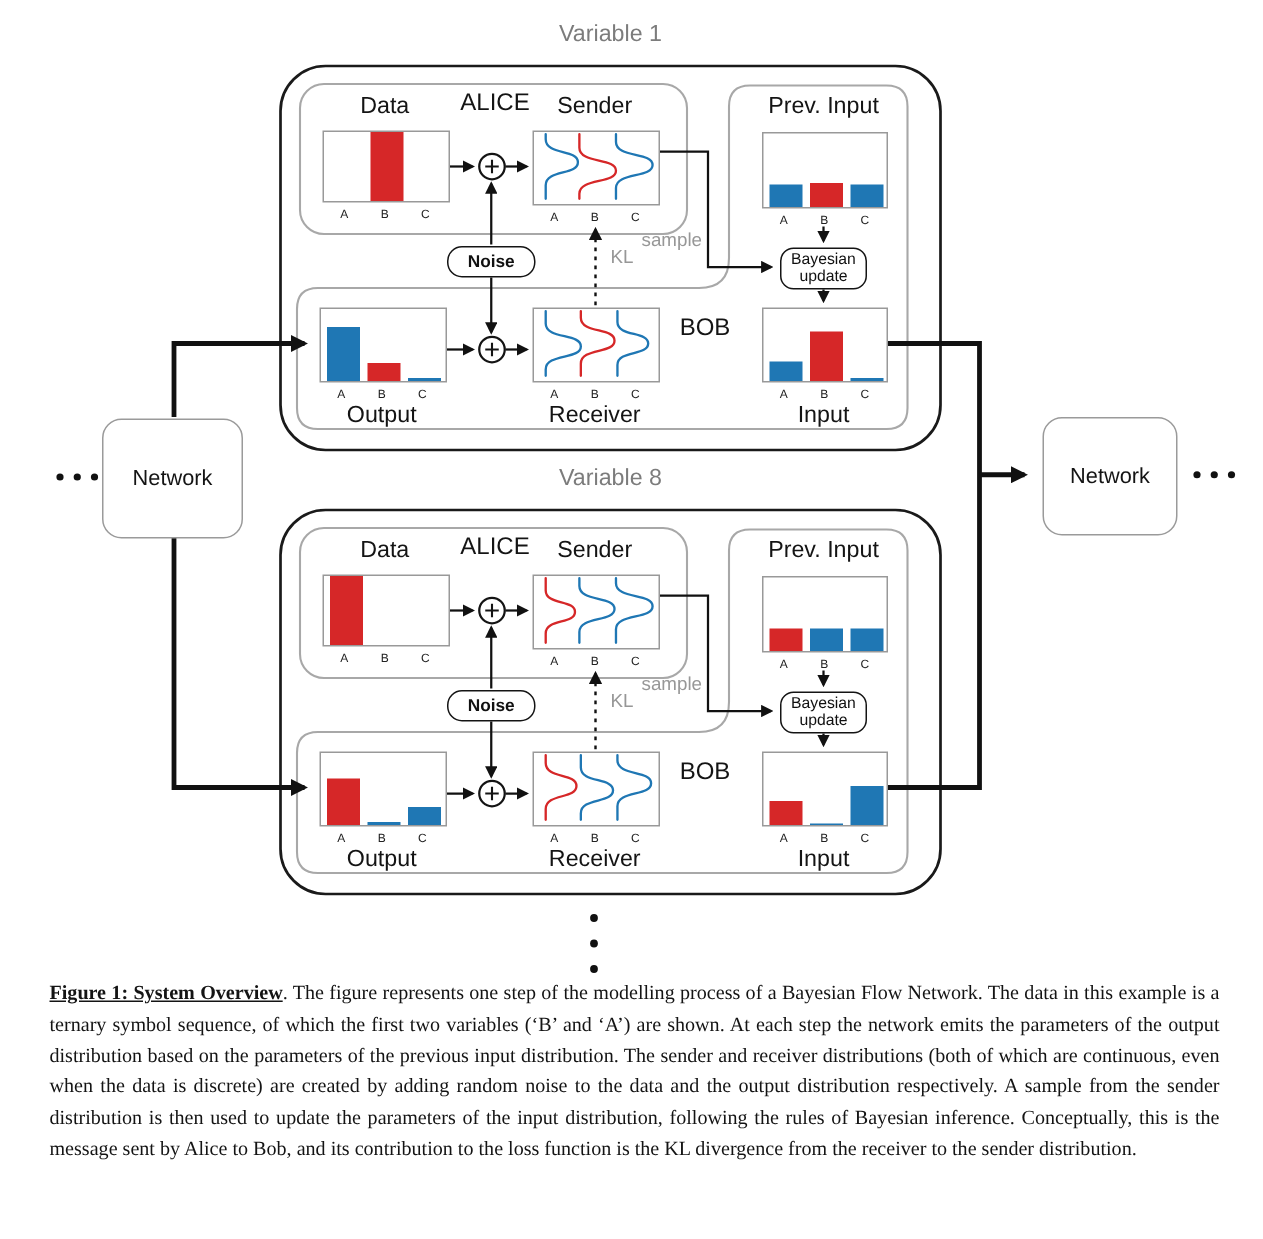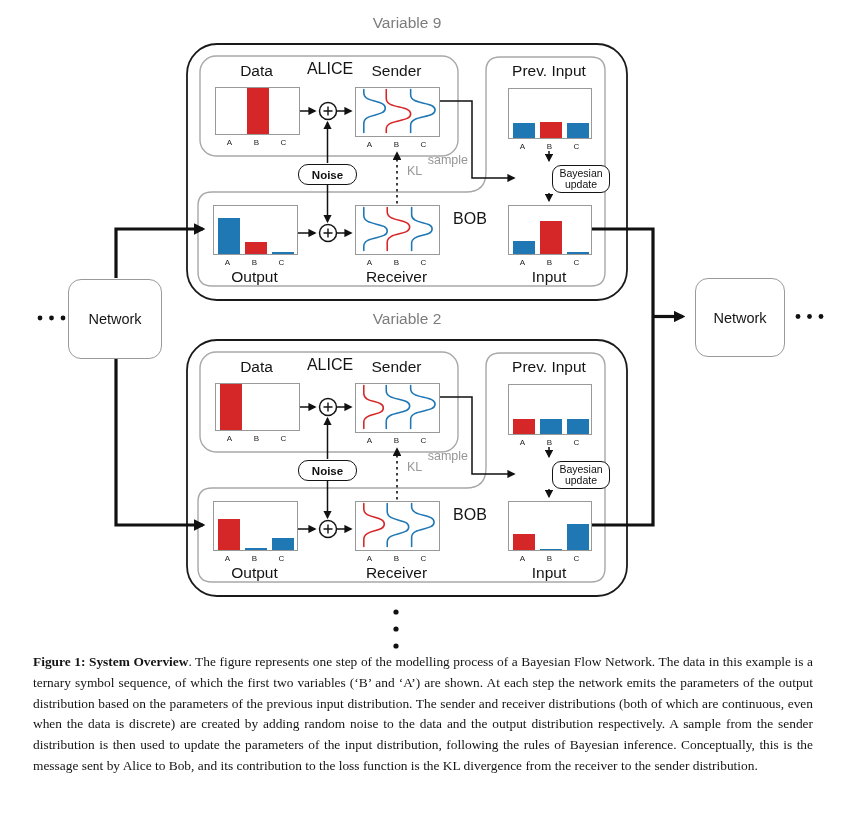--- a/index.html
+++ b/index.html
@@ -15,27 +15,27 @@
   .chart{position:absolute;}
   .chart-box{position:relative;background:#fff;border:1px solid #999;box-sizing:content-box;}
   .chart-box svg{position:absolute;left:0;top:0;}
   .bar{position:absolute;bottom:0;width:22px;}
   .chart-ticks{position:relative;height:13px;}
   .tick{position:absolute;top:3px;width:22px;text-align:center;font-size:8px;color:#222;}
   .pillbox{position:absolute;background:#fff;border:1.5px solid #141414;border-radius:10px;
            display:flex;flex-direction:column;align-items:center;justify-content:center;
            color:#111;box-sizing:border-box;}
   .noise{font-size:11.5px;font-weight:bold;}
-  .bayes{font-size:10.5px;line-height:11px;border-radius:9px;margin-left:32px;}
+  .bayes{font-size:10.5px;line-height:11px;border-radius:9px;}
   .network{position:absolute;background:#fff;border:1.4px solid #9a9a9a;border-radius:13px;
            display:flex;align-items:center;justify-content:center;font-size:14.5px;color:#141414;text-align:right;}
   .caption{position:absolute;left:33px;top:652px;width:780px;
            font-family:"Liberation Serif","DejaVu Serif",serif;font-size:13.4px;
            line-height:20.8px;text-align:justify;color:#141414;}
-  .caption .cap-bold{font-weight:bold;}
+  .caption .cap-bold{font-weight:bold;text-decoration:underline;}
 </style>
 </head>
 <body>
 
 <div class="canvas">
 
   <svg id="lines" width="842" height="655" viewBox="0 0 842 655">
     <defs>
       <marker id="ah" viewBox="0 0 10 10" refX="8" refY="5" markerWidth="5.5" markerHeight="5.5" orient="auto">
         <path d="M0 0 L10 5 L0 10 Z" fill="#111"></path>
@@ -87,21 +87,21 @@
         <circle cx="821" cy="316.5" r="2.4"></circle>
     </g>
     <g fill="#111">
       <circle cx="396" cy="612" r="2.6"></circle>
         <circle cx="396" cy="629" r="2.6"></circle>
         <circle cx="396" cy="646" r="2.6"></circle>
     </g>
   </svg>
 
   <div class="variable" style="top:0">
-    <div class="lbl vtitle">Variable 9</div>
+    <div class="lbl vtitle">Variable 1</div>
     <div class="lbl biglbl" style="left:298px;top:60px;width:64px">ALICE</div>
     <div class="lbl biglbl" style="left:441px;top:210px;width:58px">BOB</div>
 
     <div class="lbl ctitle" style="left:205px;top:62px;width:103px">Data</div>
     <div class="lbl ctitle" style="left:345px;top:62px;width:103px">Sender</div>
     <div class="lbl ctitle" style="left:492px;top:62px;width:114px">Prev. Input</div>
     <div class="lbl ctitle" style="left:204px;top:268px;width:101px">Output</div>
     <div class="lbl ctitle" style="left:345px;top:268px;width:103px">Receiver</div>
     <div class="lbl ctitle" style="left:497px;top:268px;width:104px">Input</div>
 
@@ -185,21 +185,21 @@
     </div>
     <div class="pillbox bayes" style="left:520px;top:165px;width:58px;height:28px">
       <span>Bayesian</span>
       <span>update</span>
     </div>
     <div class="lbl smallgray" style="left:416px;top:153px;width:52px;text-align:right">sample</div>
     <div class="lbl smallgray" style="left:407px;top:164px;width:40px">KL</div>
   </div>
 
   <div class="variable" style="top:296px">
-    <div class="lbl vtitle">Variable 2</div>
+    <div class="lbl vtitle">Variable 8</div>
     <div class="lbl biglbl" style="left:298px;top:60px;width:64px">ALICE</div>
     <div class="lbl biglbl" style="left:441px;top:210px;width:58px">BOB</div>
 
     <div class="lbl ctitle" style="left:205px;top:62px;width:103px">Data</div>
     <div class="lbl ctitle" style="left:345px;top:62px;width:103px">Sender</div>
     <div class="lbl ctitle" style="left:492px;top:62px;width:114px">Prev. Input</div>
     <div class="lbl ctitle" style="left:204px;top:268px;width:101px">Output</div>
     <div class="lbl ctitle" style="left:345px;top:268px;width:103px">Receiver</div>
     <div class="lbl ctitle" style="left:497px;top:268px;width:104px">Input</div>
 

